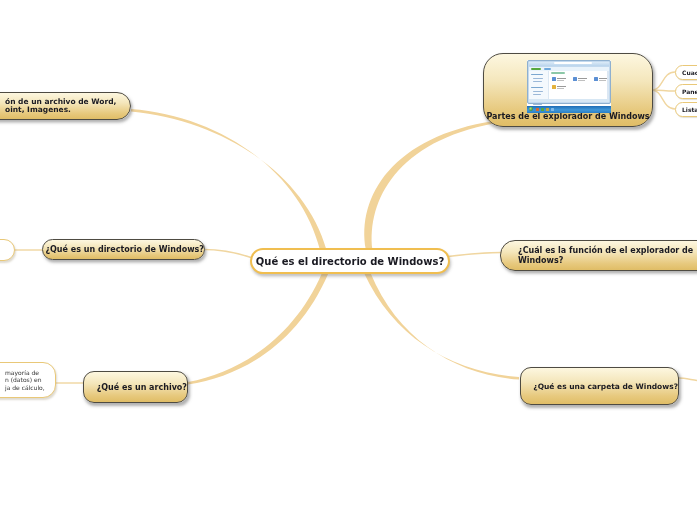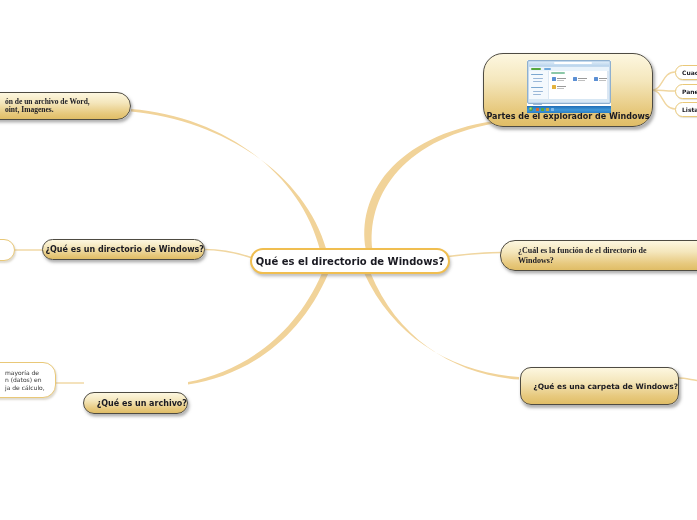--- a/index.html
+++ b/index.html
@@ -23,21 +23,21 @@
     background:linear-gradient(to bottom,#fdf7e0 0%,#f4e6bb 38%,#e7c97e 78%,#e0bd66 100%);
     border:1.4px solid #4e4b42;
     box-shadow:1.5px 2.5px 3px rgba(100,100,100,.5);
     justify-content:flex-end;
   }
   .whitebox{
     background:#ffffff;
     border:1.4px solid #e9c878;
     box-shadow:1px 2px 2px rgba(160,150,120,.35);
   }
-  .pre{white-space:pre-line;font-family:Liberation Serif, serif;}
+  .pre{white-space:pre-line;}
   
   #center-node{
     left:250px;top:248px;width:200px;height:26px;
     background:#ffffff;border:2px solid #f0be50;border-radius:14px;
     font-size:10px;
     box-shadow:1px 2.5px 3px rgba(120,120,120,.45);
   }
   
   #partes-node{
     left:483px;top:53px;width:170px;height:74px;
@@ -87,21 +87,21 @@
   
   #funcion-node{
     left:500px;top:240px;width:212px;height:31px;border-radius:15px;
     font-size:8px;line-height:9.5px;
     justify-content:flex-start;text-align:left;padding-left:17px;
   }
   
   #directorio-node{left:42px;top:239px;width:163px;height:21px;border-radius:11px;font-size:8px;}
   #left-stub-node{left:-15px;top:239px;width:30px;height:22px;border-radius:11px;}
   
-  #archivo-node{left:83px;top:371px;width:105px;height:22px;border-radius:11px;font-size:8px;margin-top:21px;}
+  #archivo-node{left:83px;top:371px;width:105px;height:32px;border-radius:11px;font-size:8px;}
   #archivo-note{
     left:-80px;top:362px;width:136px;height:36px;border-radius:13px;
     font-weight:normal;font-size:6px;line-height:7.5px;color:#333;
     flex-direction:column;align-items:flex-start;justify-content:center;
     padding-left:84px;text-align:left;
   }
   #archivo-note div{white-space:nowrap;}
   
   #carpeta-node{left:520px;top:367px;width:159px;height:38px;border-radius:11px;font-size:7.5px;}
 </style>
@@ -203,21 +203,21 @@
   <span class="pre">ón de un archivo de Word,
 oint,  Imagenes.</span>
 </div>
 
 <div class="node whitebox" id="left-stub-node"></div>
 <div class="node gold" id="directorio-node">
   <span>¿Qué es un directorio de Windows?</span>
 </div>
 
 <div class="node gold" id="funcion-node">
-  <span class="pre">¿Cuál es la función de el directorio de
+  <span class="pre">¿Cuál es la función de el explorador de
 Windows?</span>
 </div>
 
 <div class="node whitebox" id="archivo-note">
   <div>mayoría de</div>
   <div>n (datos) en</div>
   <div>ja de cálculo,</div>
 </div>
 <div class="node gold" id="archivo-node">
   <span>¿Qué es un archivo?</span>

